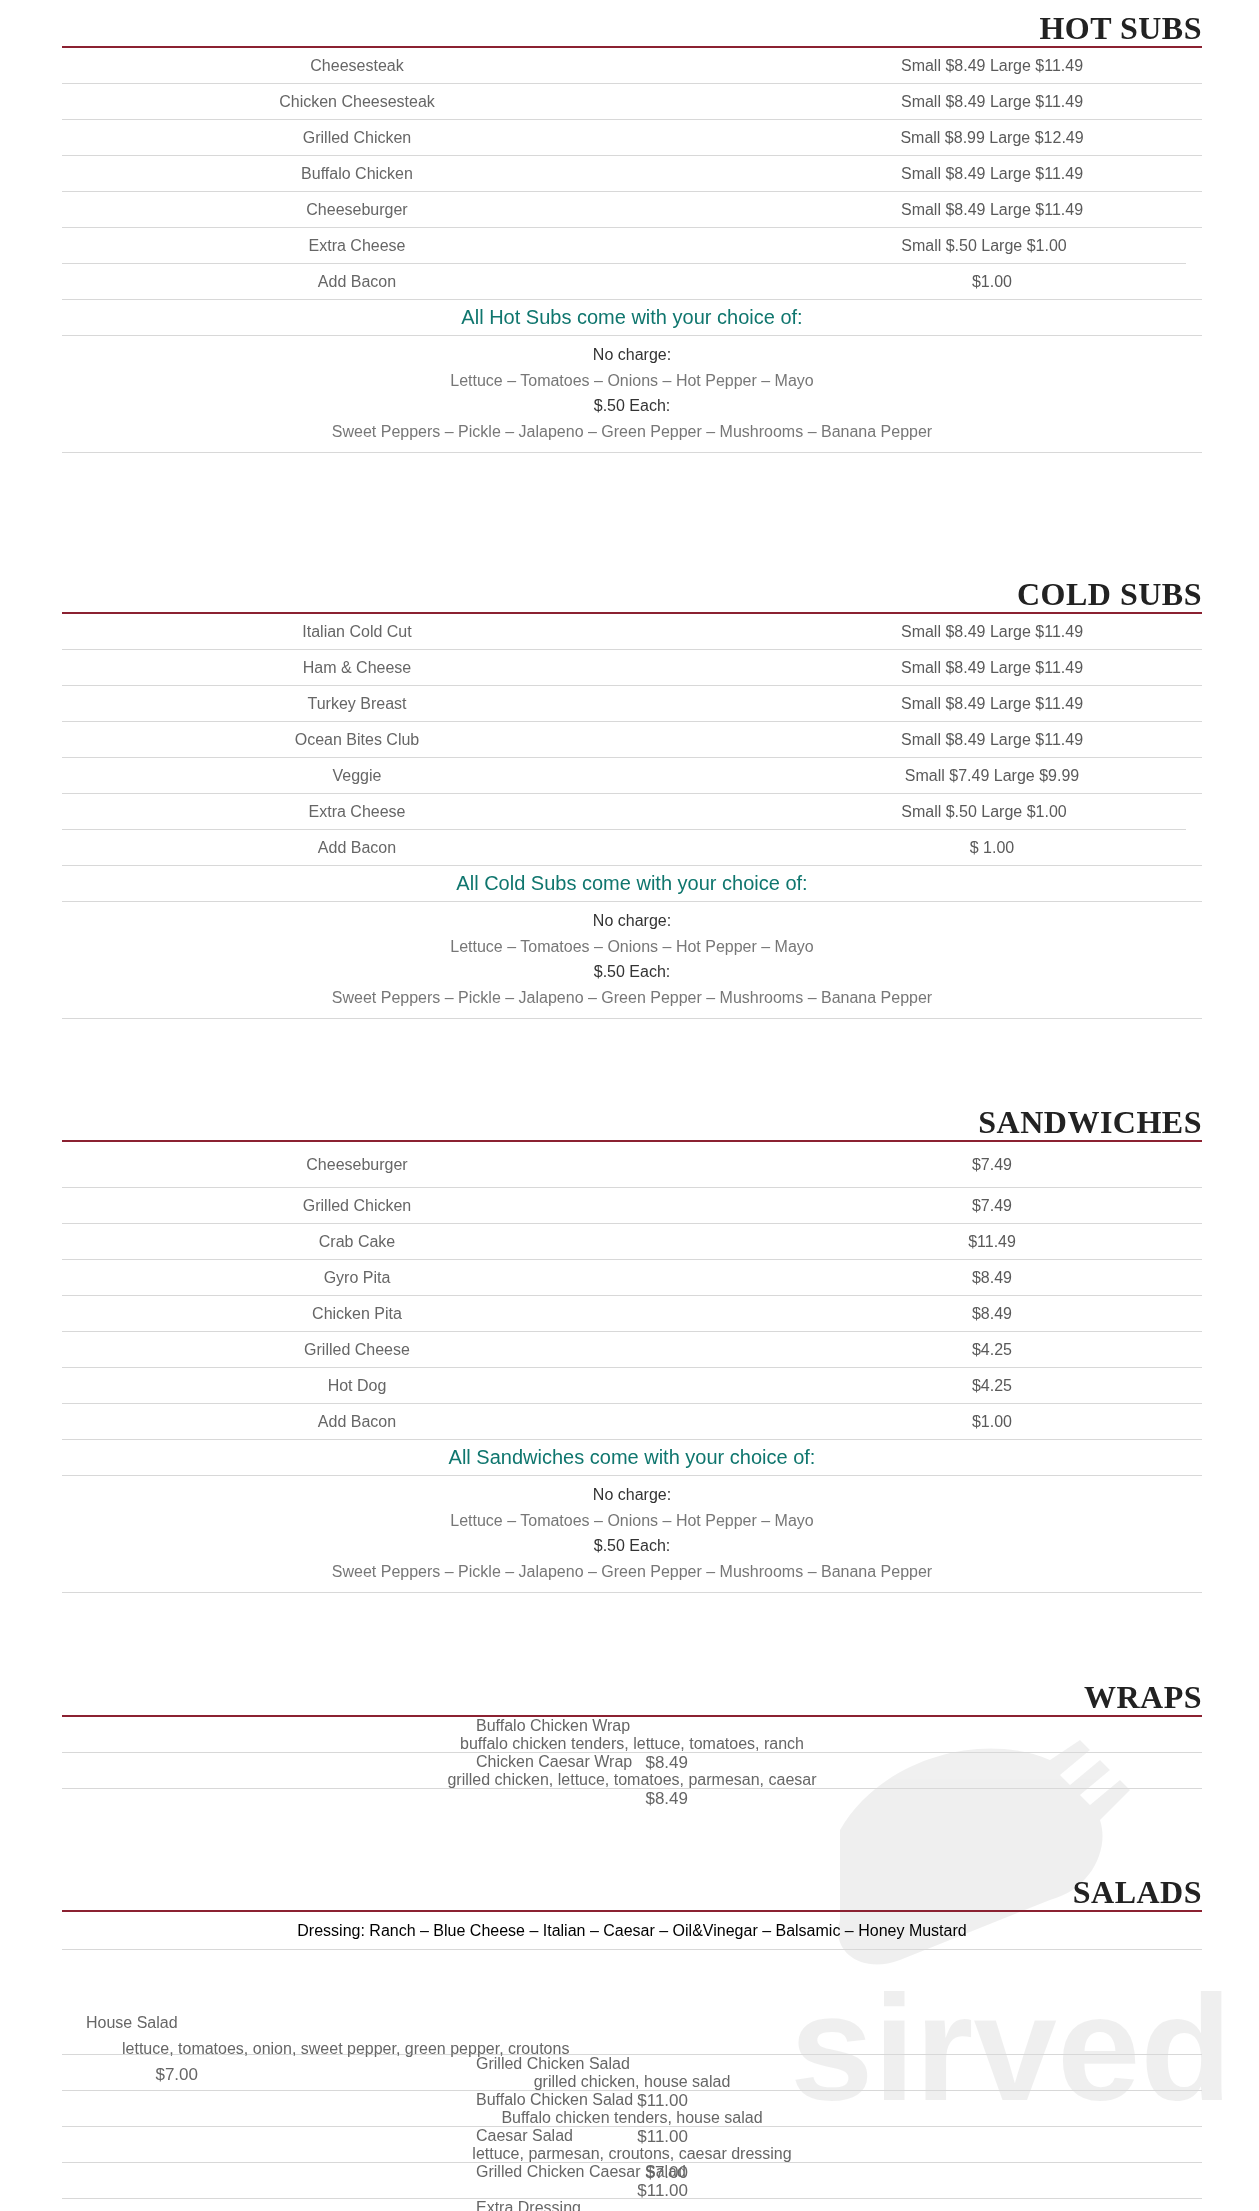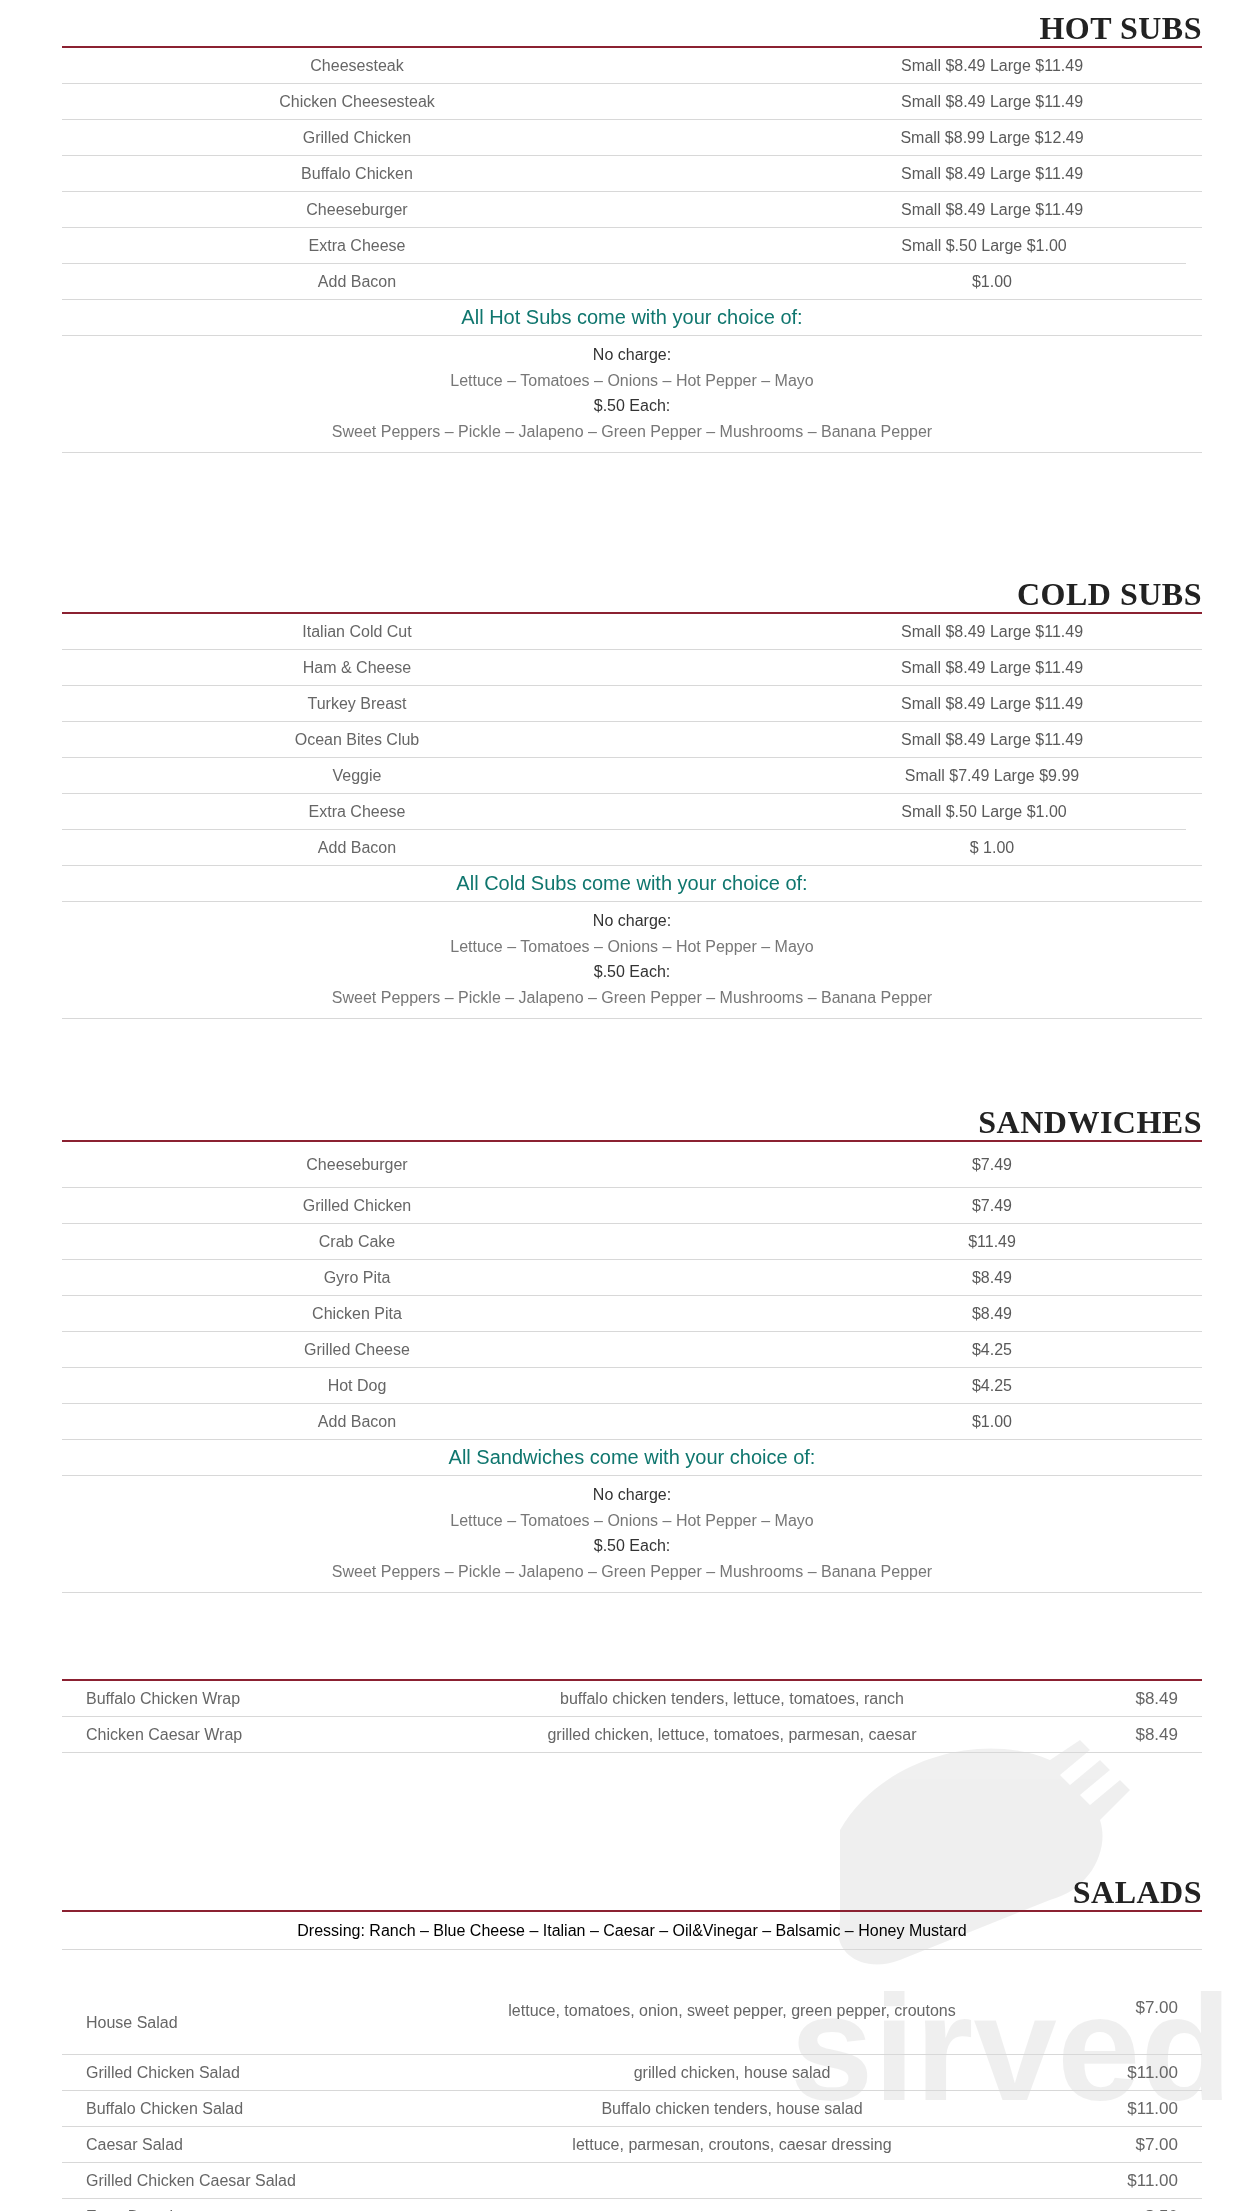--- a/index.html
+++ b/index.html
@@ -10,21 +10,21 @@
   .rule{height:2px;background:#8b2131;}
   .row{display:flex;border-bottom:1.5px solid #d8d8d8;height:35px;align-items:center;font-size:16px;color:#666;}
   .row .name{width:590px;text-align:center;}
   .row .price{flex:1;text-align:center;color:#5a5a5a;padding-left:130px;box-sizing:border-box;}
   .row.short{margin-right:16px;}
   .note{border-bottom:1.5px solid #d8d8d8;text-align:center;font-size:20px;color:#0f766e;height:35px;line-height:35px;}
   .choices{border-bottom:1.5px solid #d8d8d8;text-align:center;padding:6px 0 8px;}
   .choices div{height:25.5px;line-height:25.5px;font-size:16px;}
   .choices .lab{color:#333;}
   .choices .opt{color:#777;}
-  .wrow{display:flex;border-bottom:1.5px solid #d8d8d8;height:35px;align-items:center;font-size:16px;color:#666;}
+  .wrow{display:flex;border-bottom:1.5px solid #d8d8d8;height:35px;align-items:center;font-size:16px;color:#666;flex-direction:column;}
   .wrow .n{width:360px;padding-left:24px;box-sizing:border-box;}
   .wrow .d{flex:1;text-align:center;color:#666;}
   .wrow .p{width:160px;text-align:right;padding-right:24px;box-sizing:border-box;font-size:17px;}
   .wrow.tall{height:60px;align-items:flex-start;margin-top:44px;}
   .wrow.tall .n{padding-top:20px;}
   .wrow.tall .d{padding-top:4px;line-height:25px;}
   .wrow.tall .p{padding-top:4px;}
   .dress{border-bottom:1.5px solid #d8d8d8;text-align:center;font-size:16px;color:#000000;height:37px;line-height:37px;}
 </style>
 </head>
@@ -155,20 +155,21 @@
   <div class="note">All Sandwiches come with your choice of:</div>
   <div class="choices">
     <div class="lab">No charge:</div>
     <div class="opt">Lettuce – Tomatoes – Onions  – Hot Pepper – Mayo</div>
     <div class="lab">$.50 Each:</div>
     <div class="opt">Sweet Peppers – Pickle – Jalapeno – Green Pepper – Mushrooms – Banana Pepper</div>
   </div>
 </div>
 
 <div class="section" style="top:1679px;">
+  <div class="title">WRAPS</div>
   <div class="rule"></div>
   <div class="wrow">
       <span class="n">Buffalo Chicken Wrap</span>
       <span class="d">buffalo chicken tenders, lettuce, tomatoes, ranch</span>
       <span class="p">$8.49</span>
     </div>
   <div class="wrow">
       <span class="n">Chicken Caesar Wrap</span>
       <span class="d">grilled chicken, lettuce, tomatoes, parmesan, caesar</span>
       <span class="p">$8.49</span>

